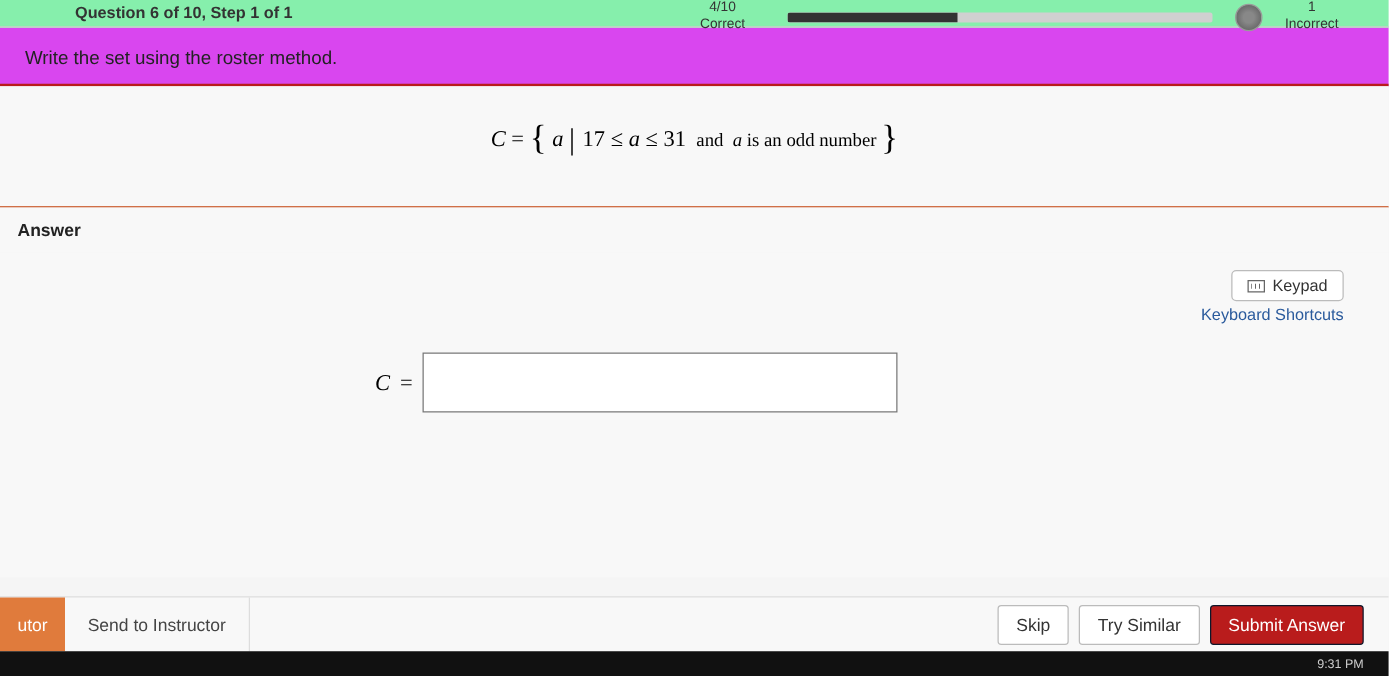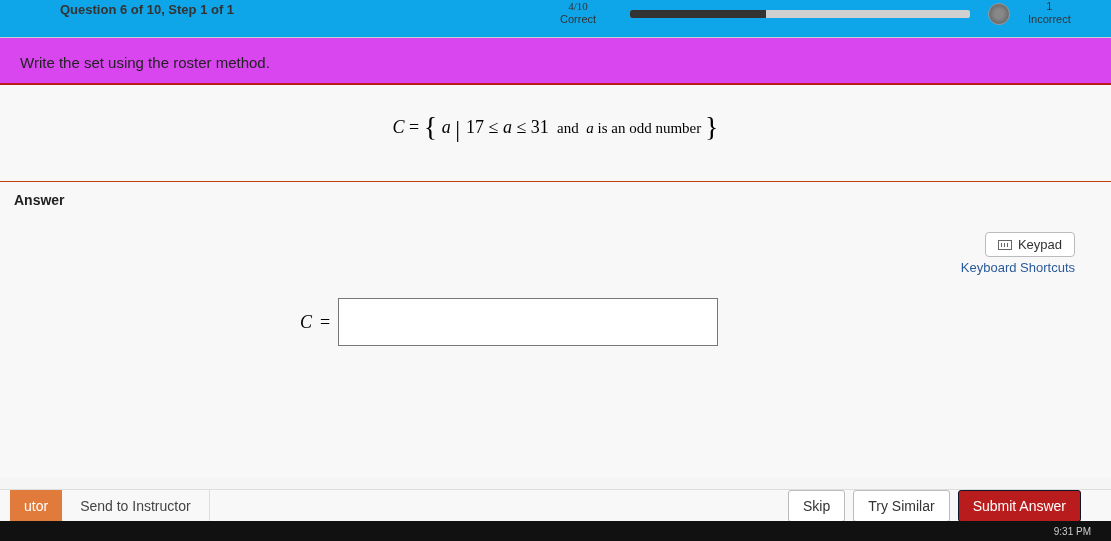--- a/index.html
+++ b/index.html
@@ -7,43 +7,43 @@
       font-family: Arial, sans-serif;
       background: #f5f5f5;
       width: 1111px;
       height: 541px;
       overflow: hidden;
       position: relative;
     }
     .top-bar {
       display: flex;
       align-items: center;
-      height: 38px;
-      background: #0ea5e9;
+      height: 22px;
+      background: #86efac;
       border-bottom: 1px solid #ccc;
       position: relative;
     }
     .step-label {
       position: absolute;
       left: 60px;
       top: 2px;
       font-size: 13px;
       color: #333;
       font-weight: 600;
     }
     .correct-block {
       position: absolute;
       left: 560px;
       top: 0;
       text-align: center;
       font-size: 11px;
       color: #333;
       line-height: 1.2;
     }
-    .correct-block .count { font-family: Liberation Serif, serif; }
+    .correct-block .count { font-family: Liberation Sans, sans-serif; }
     .progress-bar {
       position: absolute;
       left: 630px;
       top: 10px;
       width: 340px;
       height: 8px;
       background: #d0d0d0;
       border-radius: 2px;
       overflow: hidden;
     }
@@ -158,26 +158,26 @@
       background: #fff;
       padding: 0 8px;
       font-size: 16px;
       outline: none;
     }
     .bottom-bar {
       position: absolute;
       bottom: 20px;
       left: 0;
       right: 0;
-      height: 32px;
+      height: 44px;
       display: flex;
       align-items: center;
       border-top: 1px solid #ddd;
       background: #f8f8f8;
-      padding: 0 10px;
+      padding: 0 0;
     }
     .tutor-tab {
       background: #e07b3c;
       color: #fff;
       padding: 10px 14px;
       font-size: 14px;
       height: 100%;
       display: flex;
       align-items: center;
       cursor: pointer;

